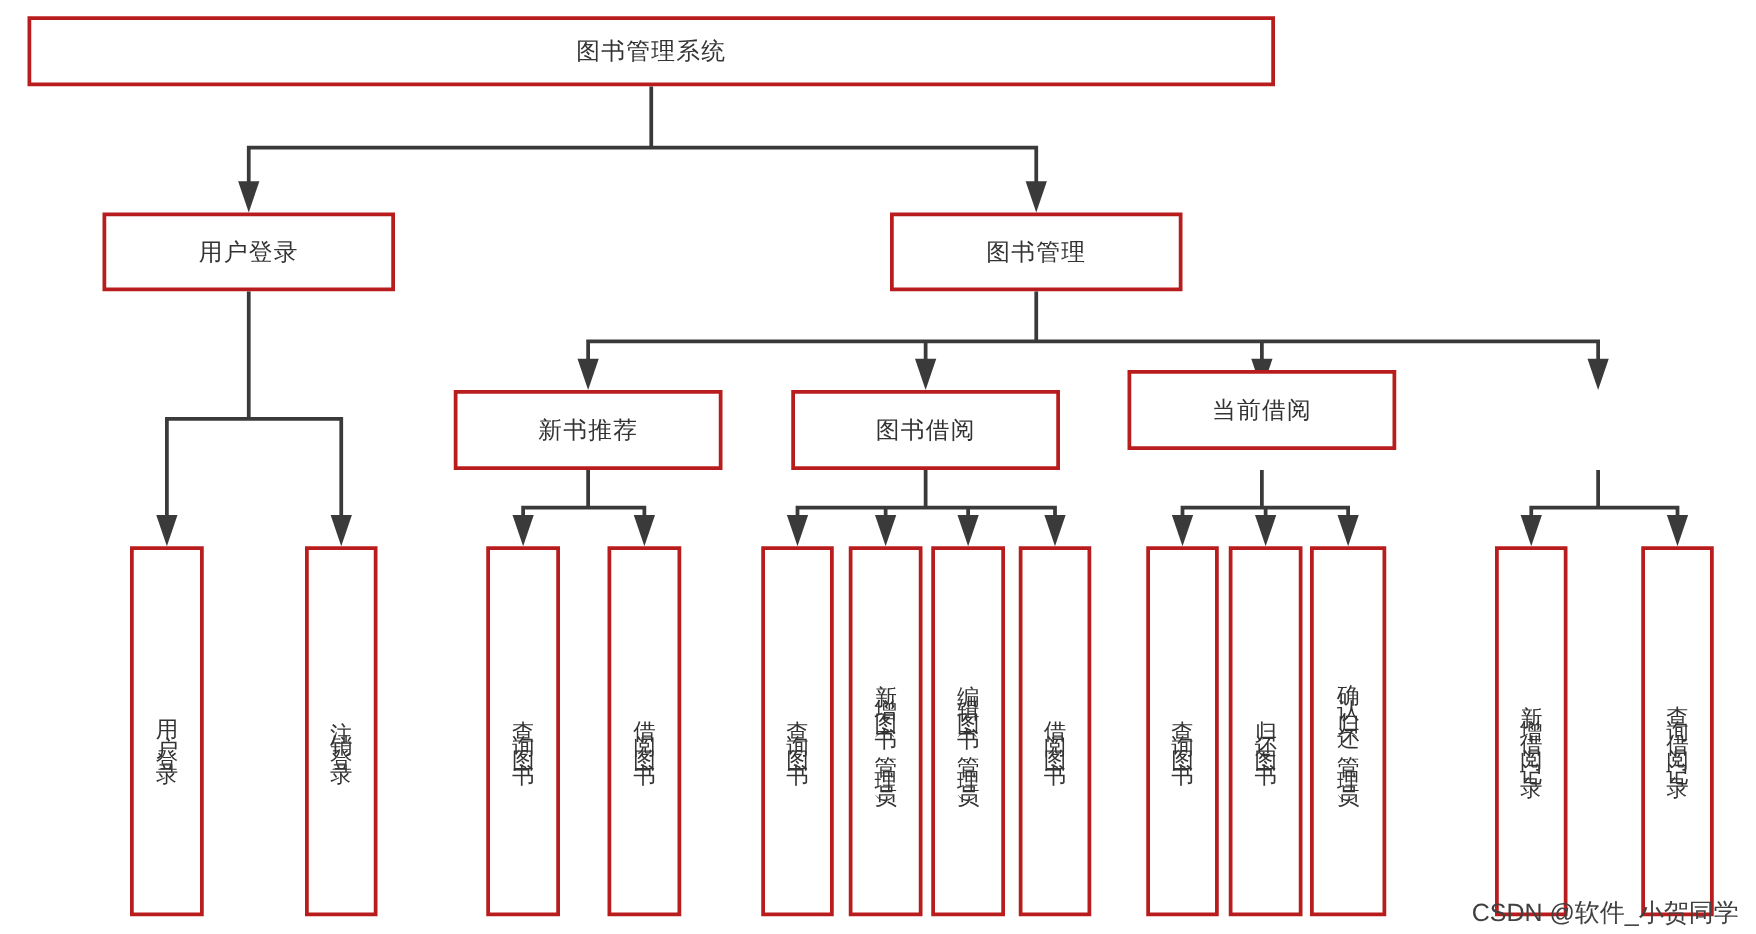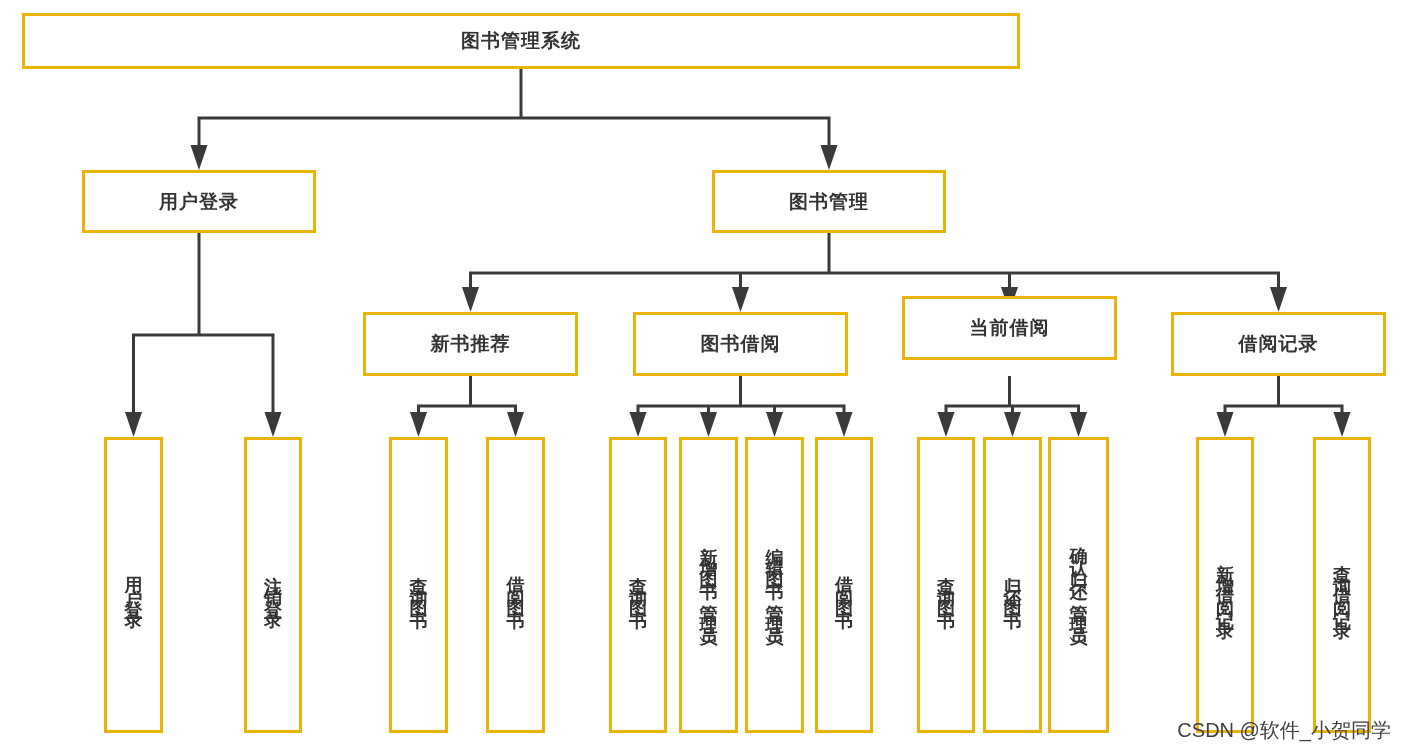--- a/index.html
+++ b/index.html
@@ -2,22 +2,22 @@
 <html><head>
 <meta charset="utf-8">
 <style>
   html,body{margin:0;padding:0;background:#ffffff;}
   .stage{
     position:relative;width:1405px;height:747px;background:#ffffff;
     font-family:"Liberation Sans",sans-serif;color:#333333;overflow:hidden;
   }
   .wires{position:absolute;left:0;top:0;width:1405px;height:747px;}
   .node{
-    position:absolute;background:#ffffff;border:3px solid #eab308;
-    box-sizing:border-box;display:flex;align-items:center;justify-content:center;font-weight:bold;
+    position:absolute;background:#ffffff;border:3px solid #b91c1c;
+    box-sizing:border-box;display:flex;align-items:center;justify-content:center;
   }
   .hlabel{font-size:19px;letter-spacing:1px;white-space:nowrap;}
   .vtext{
     writing-mode:vertical-rl;text-orientation:mixed;
     font-size:18px;line-height:1;letter-spacing:0.64em;white-space:nowrap;
   }
   .watermark{
     position:absolute;right:14px;bottom:3px;z-index:5;
     font-size:20px;color:#404040;letter-spacing:0px;white-space:nowrap;
   }
@@ -73,23 +73,20 @@
 
   <div class="node" style="left:633px;top:312px;width:215px;height:64px;">
     <span class="hlabel">图书借阅</span>
   </div>
   <div class="node" style="left:363px;top:312px;width:215px;height:64px;">
     <span class="hlabel">新书推荐</span>
   </div>
   <div class="node" style="left:902px;top:296px;width:215px;height:64px;">
     <span class="hlabel">当前借阅</span>
   </div>
-  <div class="node" style="left:1171px;top:312px;width:215px;height:64px;">
-    <span class="hlabel">借阅记录</span>
-  </div>
 
   <div class="node" style="left:104px;top:437px;width:59px;height:296px;">
     <span class="vtext">用户登录</span>
   </div>
   <div class="node" style="left:244px;top:437px;width:58px;height:296px;">
     <span class="vtext">注销登录</span>
   </div>
 
   <div class="node" style="left:389px;top:437px;width:59px;height:296px;">
     <span class="vtext">查询图书</span>

